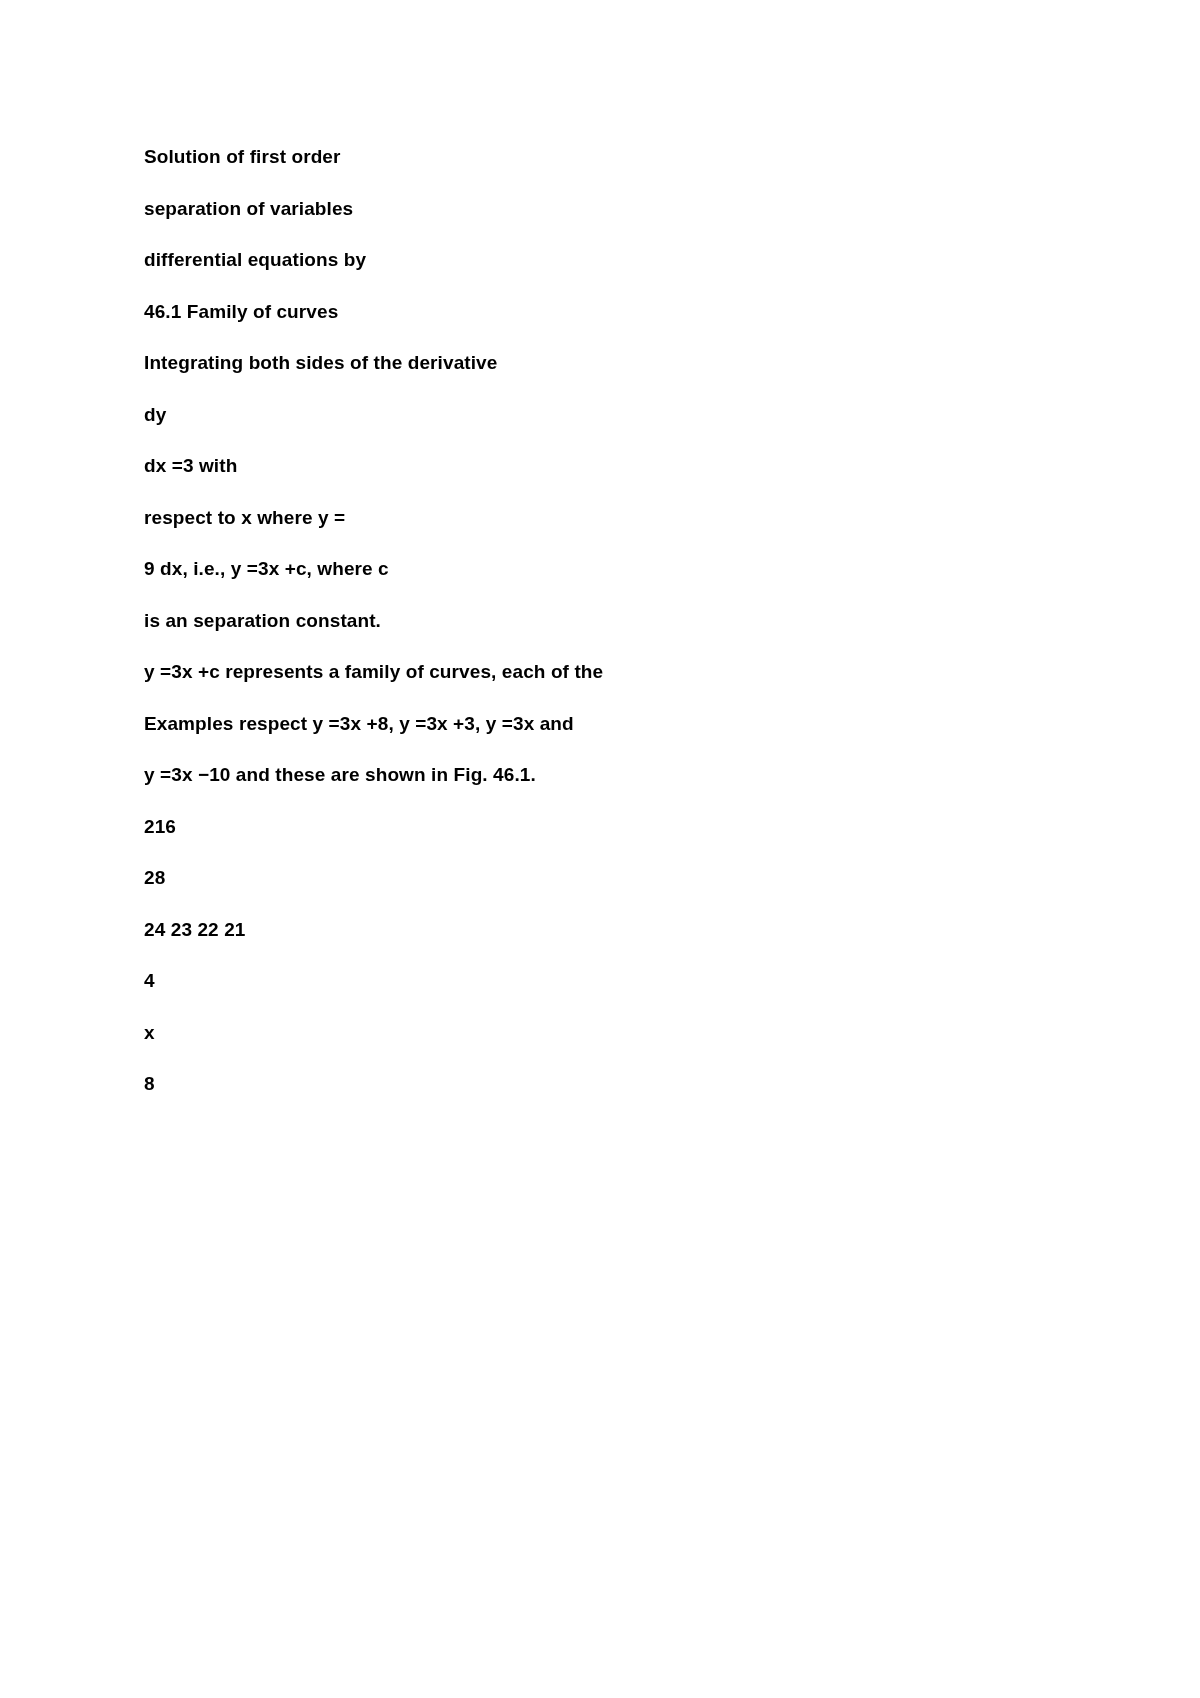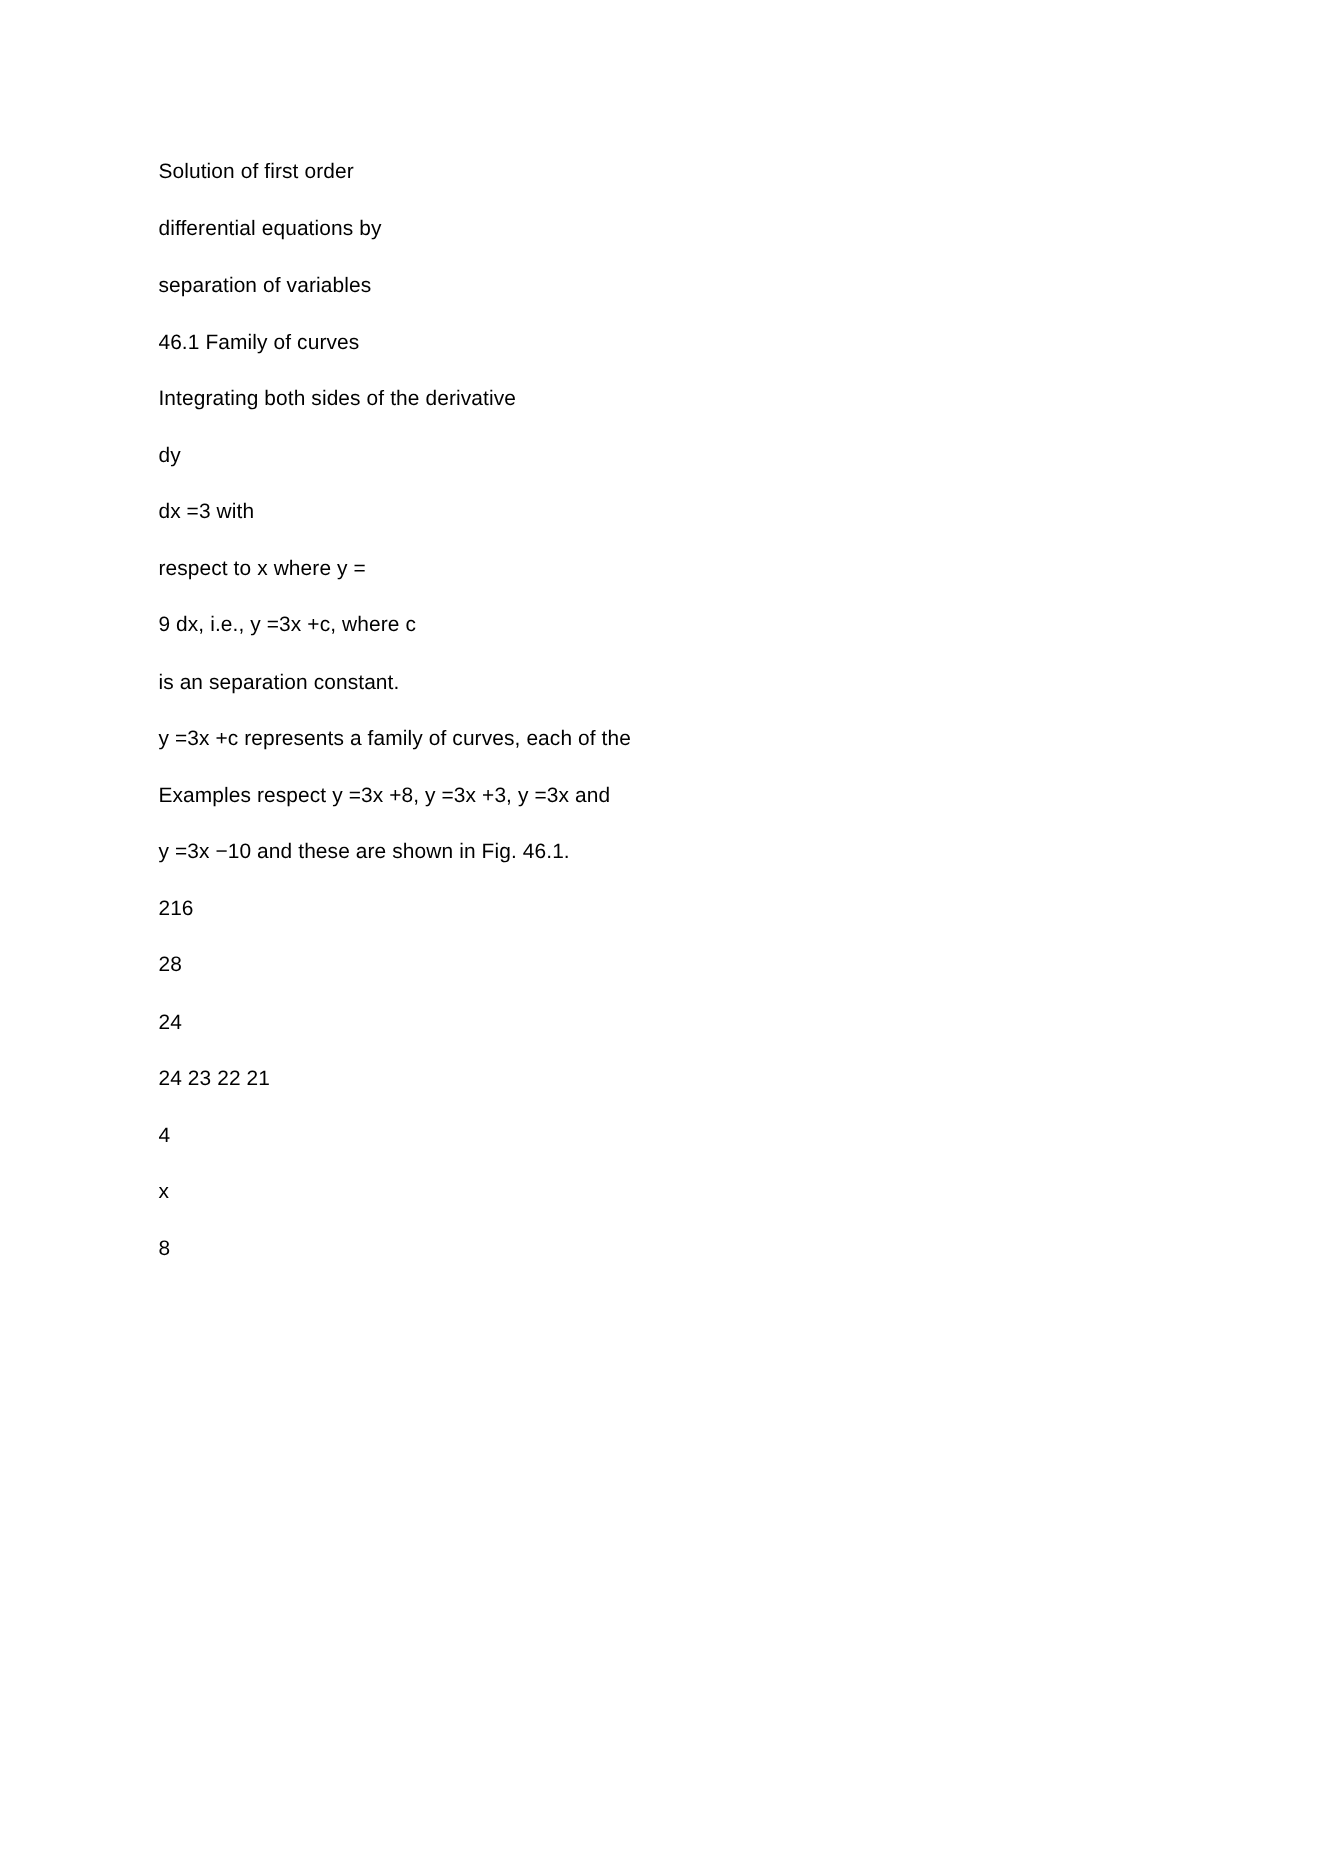--- a/index.html
+++ b/index.html
@@ -21,49 +21,49 @@
     top: 0;
     width: 1200px;
     height: 1698px;
     background: #ffffff;
   }
   .text-block {
     position: absolute;
     left: 144px;
     top: 131px;
     width: 960px;
+    font-weight: bold;
   }
   .text-block p {
     margin: 0;
     padding: 0;
     font-size: 19px;
     line-height: 51.5px;
     white-space: pre;
     letter-spacing: 0.1px;
   }
 </style>
 </head>
 <body>
 
 <div class="doc-page">
   <div class="text-block">
     <p>Solution of first order</p>
+    <p>separation of variables</p>
     <p>differential equations by</p>
-    <p>separation of variables</p>
     <p>46.1 Family of curves</p>
     <p>Integrating both sides of the derivative</p>
     <p>dy</p>
     <p>dx =3 with</p>
     <p>respect to x where y =</p>
     <p>9 dx, i.e., y =3x +c, where c</p>
     <p>is an separation constant.</p>
     <p>y =3x +c represents a family of curves, each of the</p>
     <p>Examples respect y =3x +8, y =3x +3, y =3x and</p>
     <p>y =3x −10 and these are shown in Fig. 46.1.</p>
     <p>216</p>
     <p>28</p>
-    <p>24</p>
     <p>24 23 22 21</p>
     <p>4</p>
     <p>x</p>
     <p>8</p>
   </div>
 </div>
 
 </body></html>

